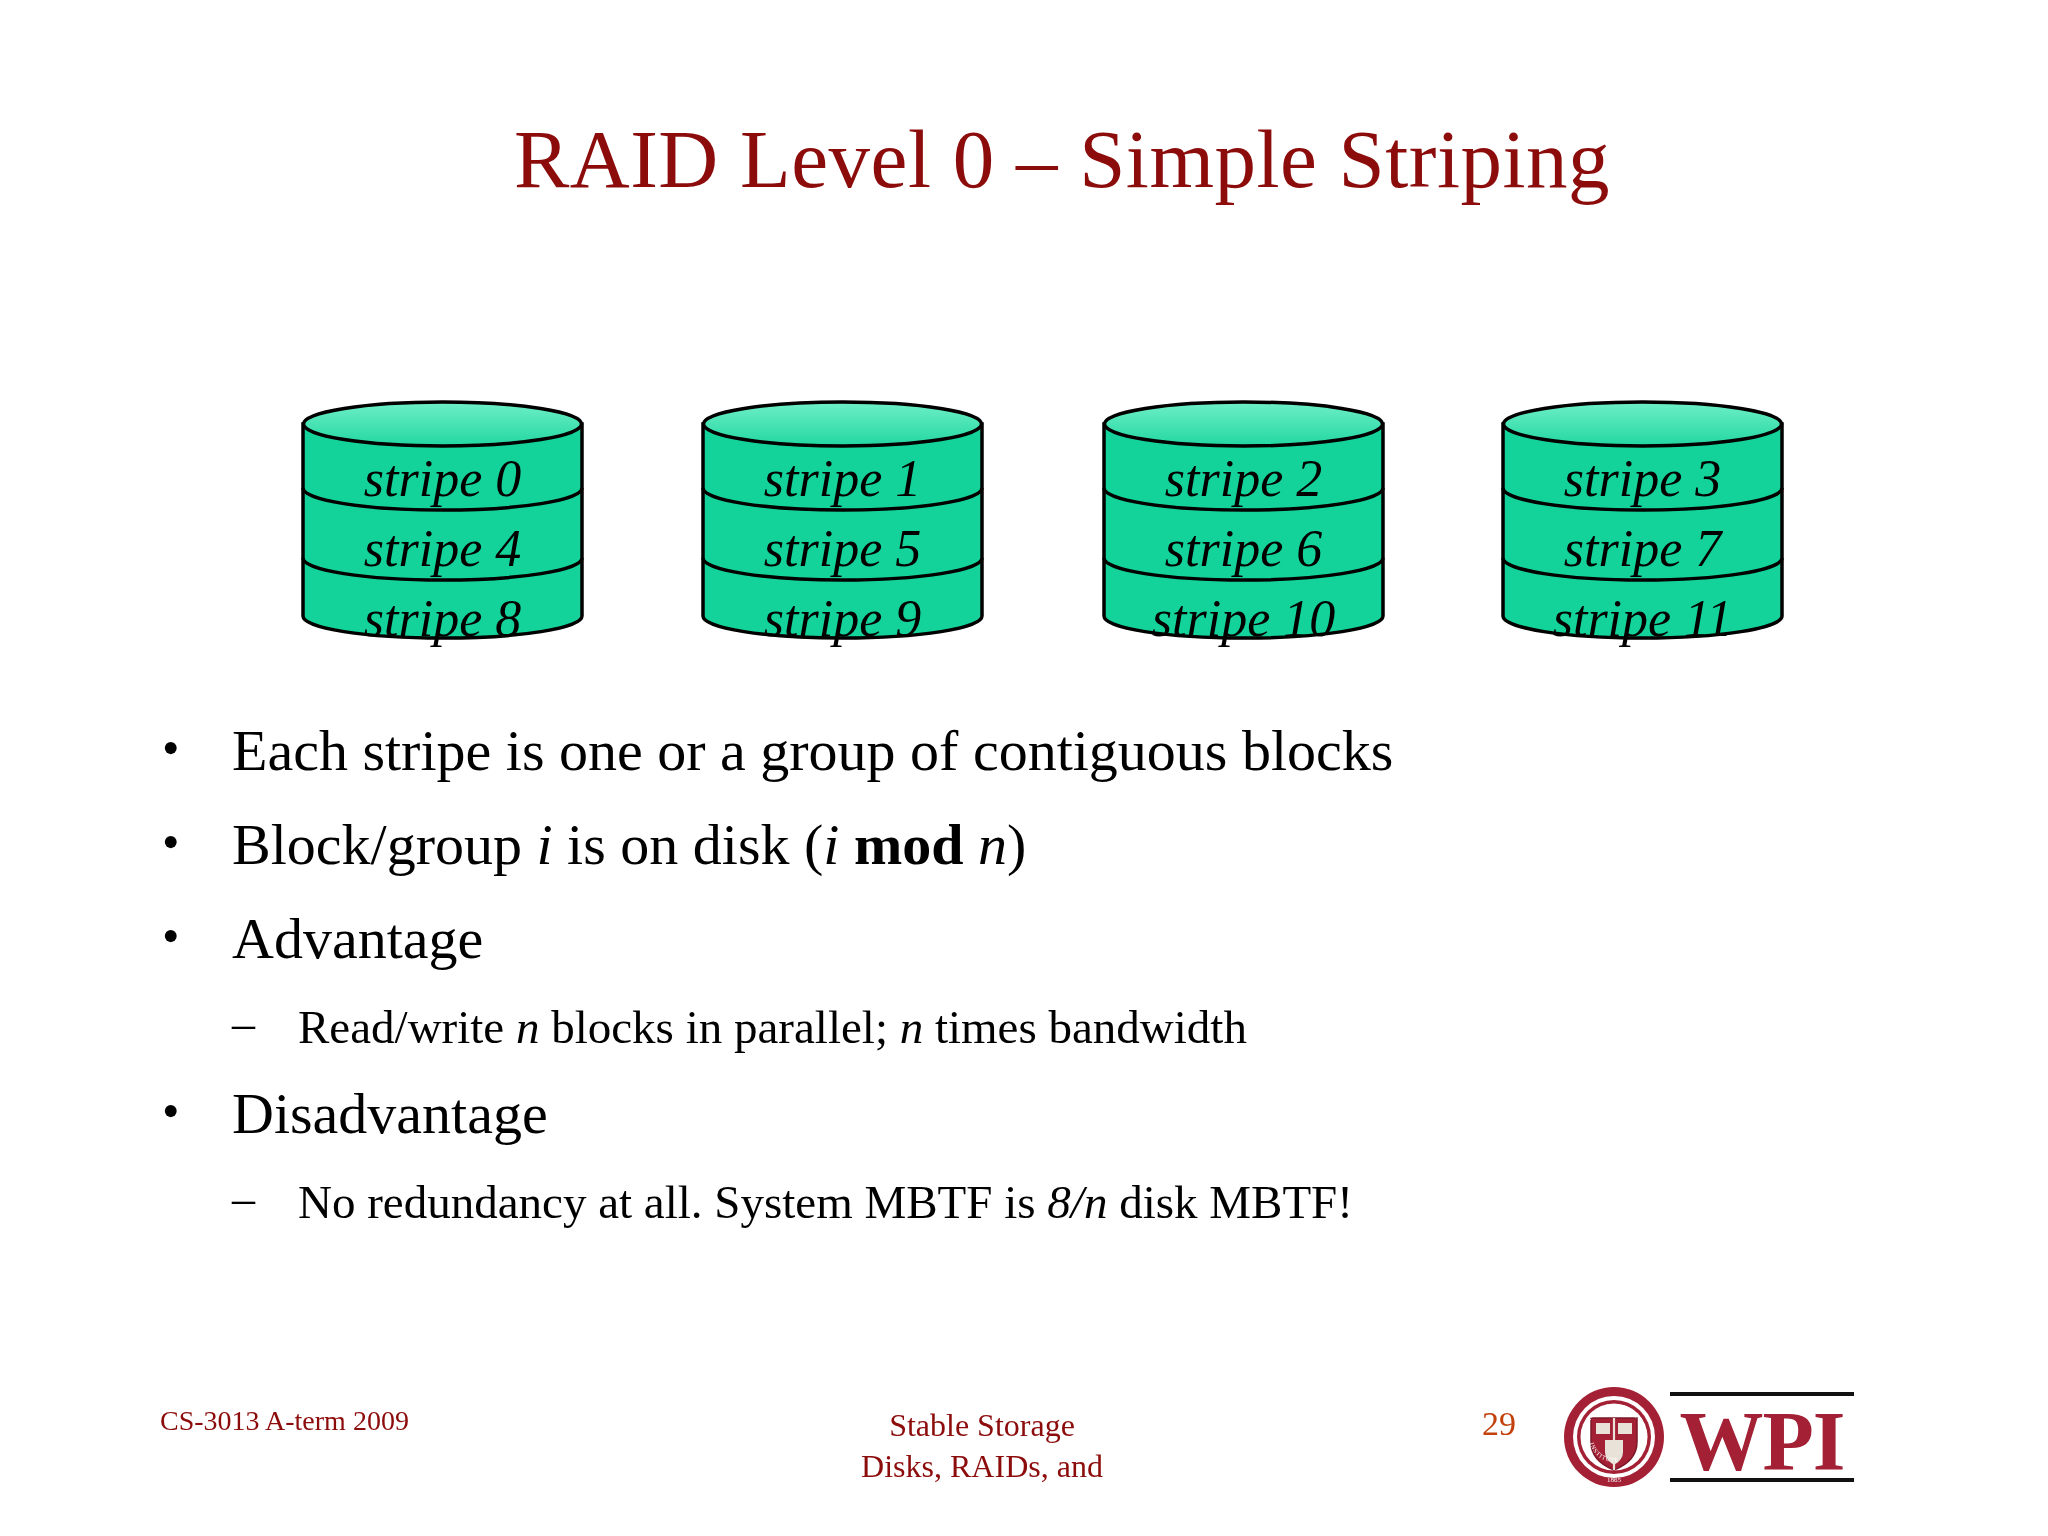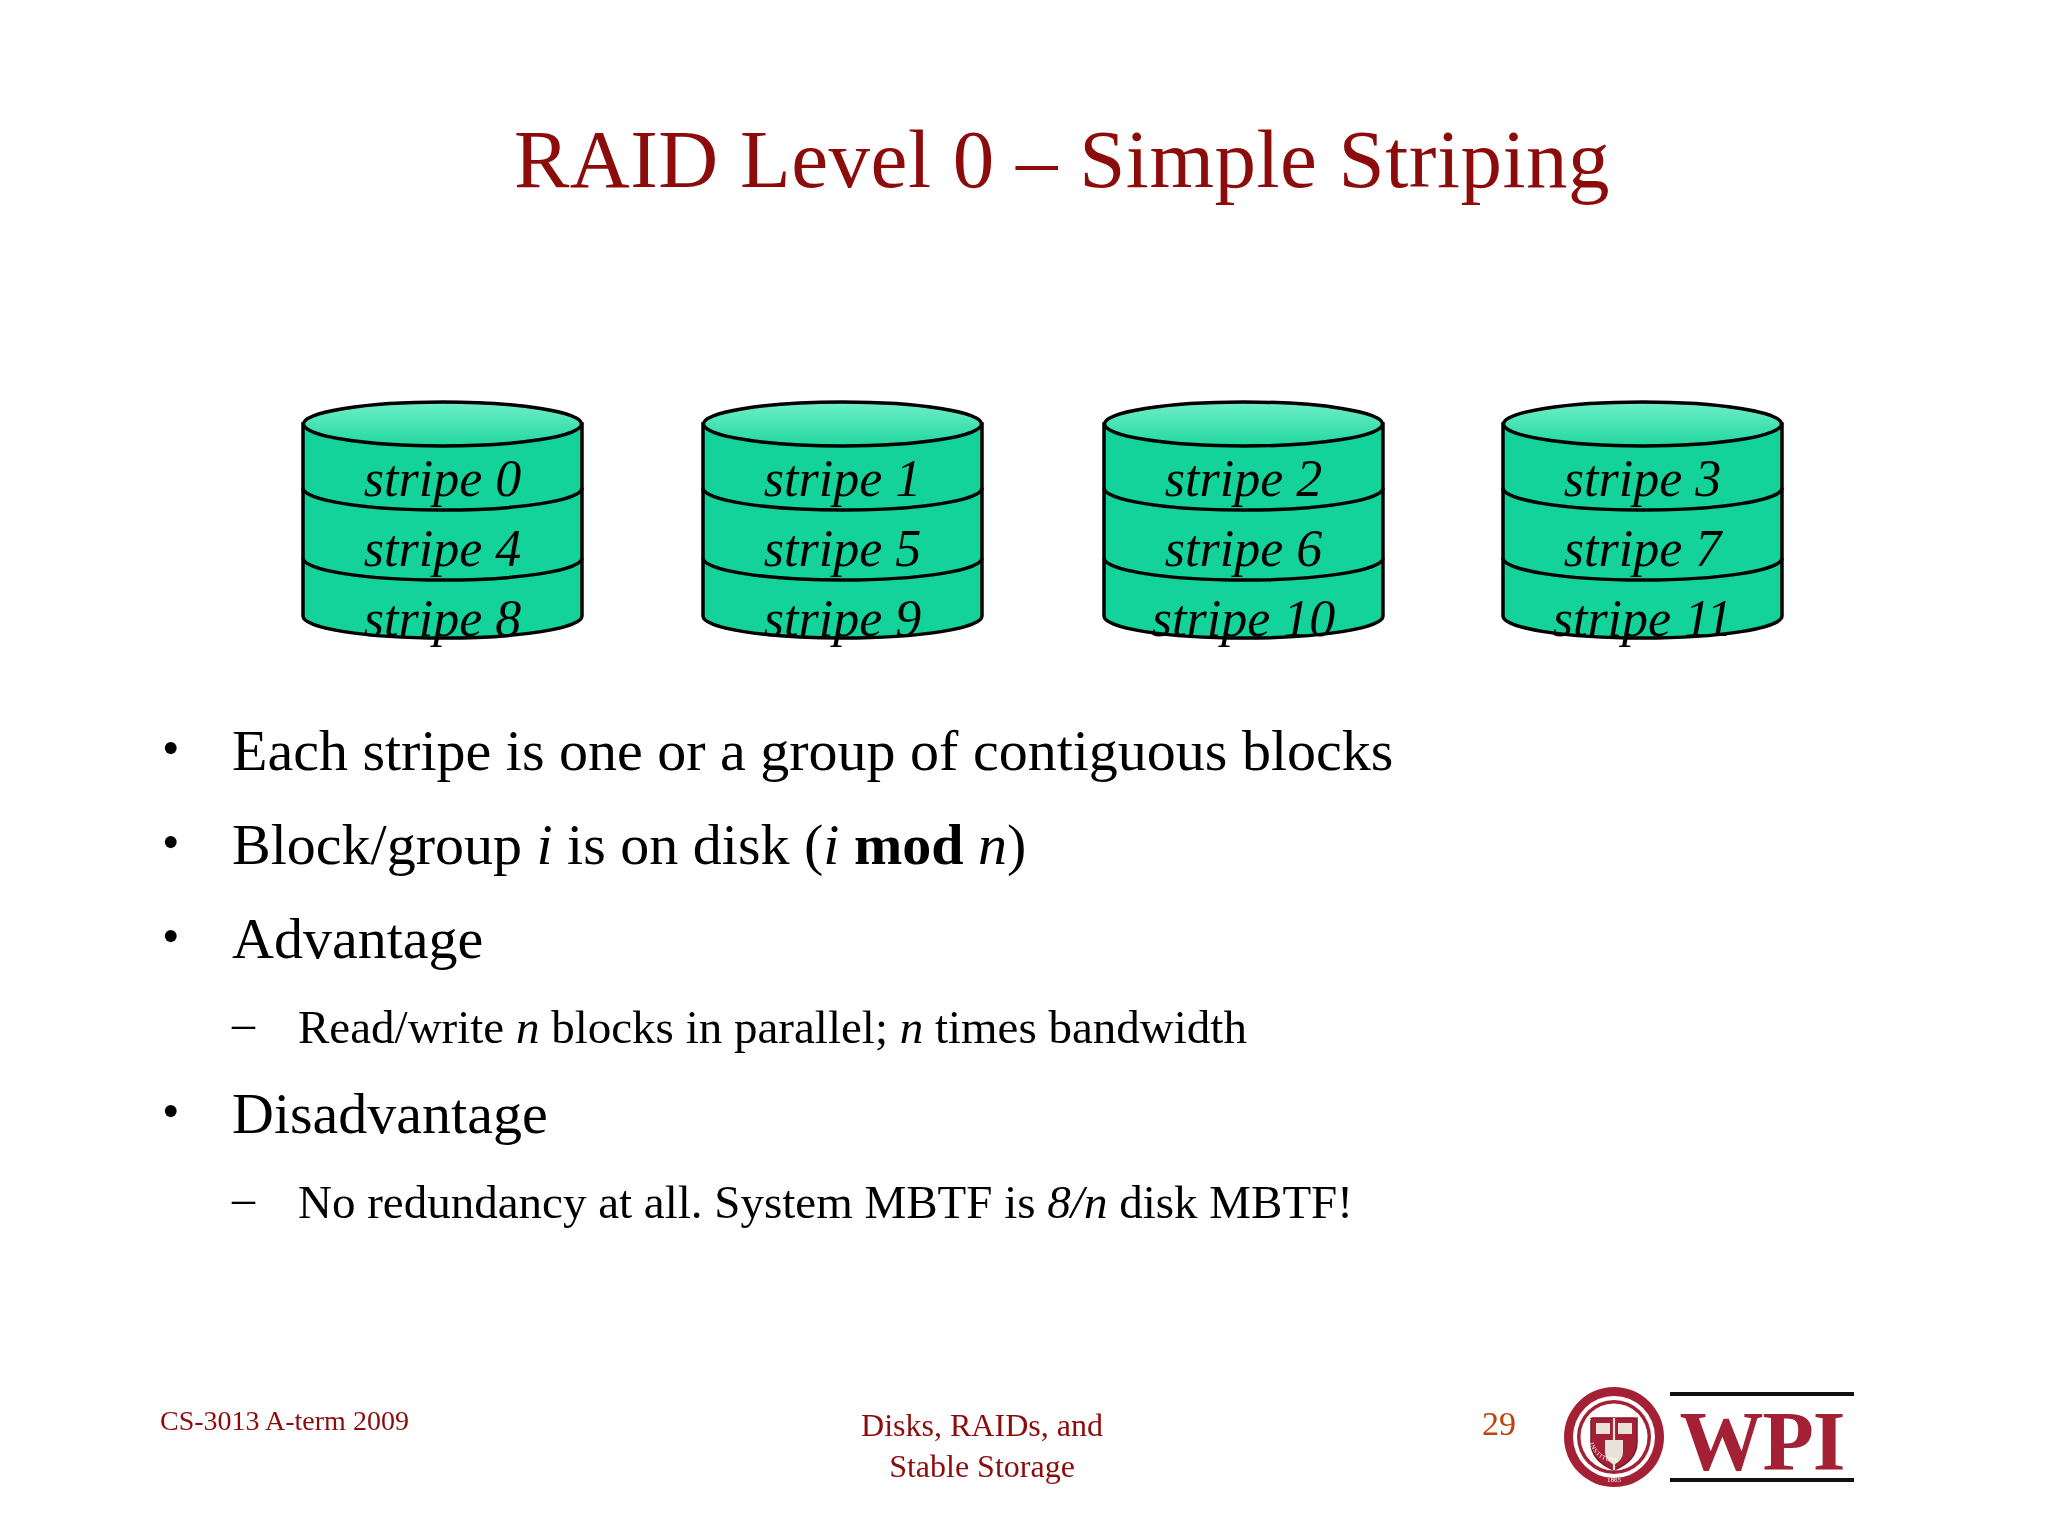--- a/index.html
+++ b/index.html
@@ -240,22 +240,22 @@
     <div class="bullet"><span class="marker">•</span><span><span>Block/group </span><span class="it">i</span><span> is on disk (</span><span class="it">i</span><span> </span><span class="bd">mod</span><span> </span><span class="it">n</span><span>)</span></span></div>
     <div class="bullet"><span class="marker">•</span><span><span>Advantage</span></span></div>
     <div class="subbullet"><span class="marker">–</span><span><span>Read/write </span><span class="it">n</span><span> blocks in parallel; </span><span class="it">n</span><span> times bandwidth</span></span></div>
     <div class="bullet"><span class="marker">•</span><span><span>Disadvantage</span></span></div>
     <div class="subbullet"><span class="marker">–</span><span><span>No redundancy at all. System MBTF is </span><span class="it">8/n</span><span> disk MBTF!</span></span></div>
   </div>
 
 <div class="footer-left">CS-3013 A-term 2009</div>
 
 <div class="footer-center">
+  <div>Stable Storage</div>
   <div>Disks, RAIDs, and</div>
-  <div>Stable Storage</div>
 </div>
 
 <div class="footer-page">29</div>
 
 <div class="wpi-logo">
   <svg width="300" height="118" viewBox="0 0 300 118" xmlns="http://www.w3.org/2000/svg">
 
     <g>
       <circle cx="56" cy="59" r="50" fill="#A32035"></circle>
       <circle cx="56" cy="59" r="41" fill="#ffffff"></circle>

